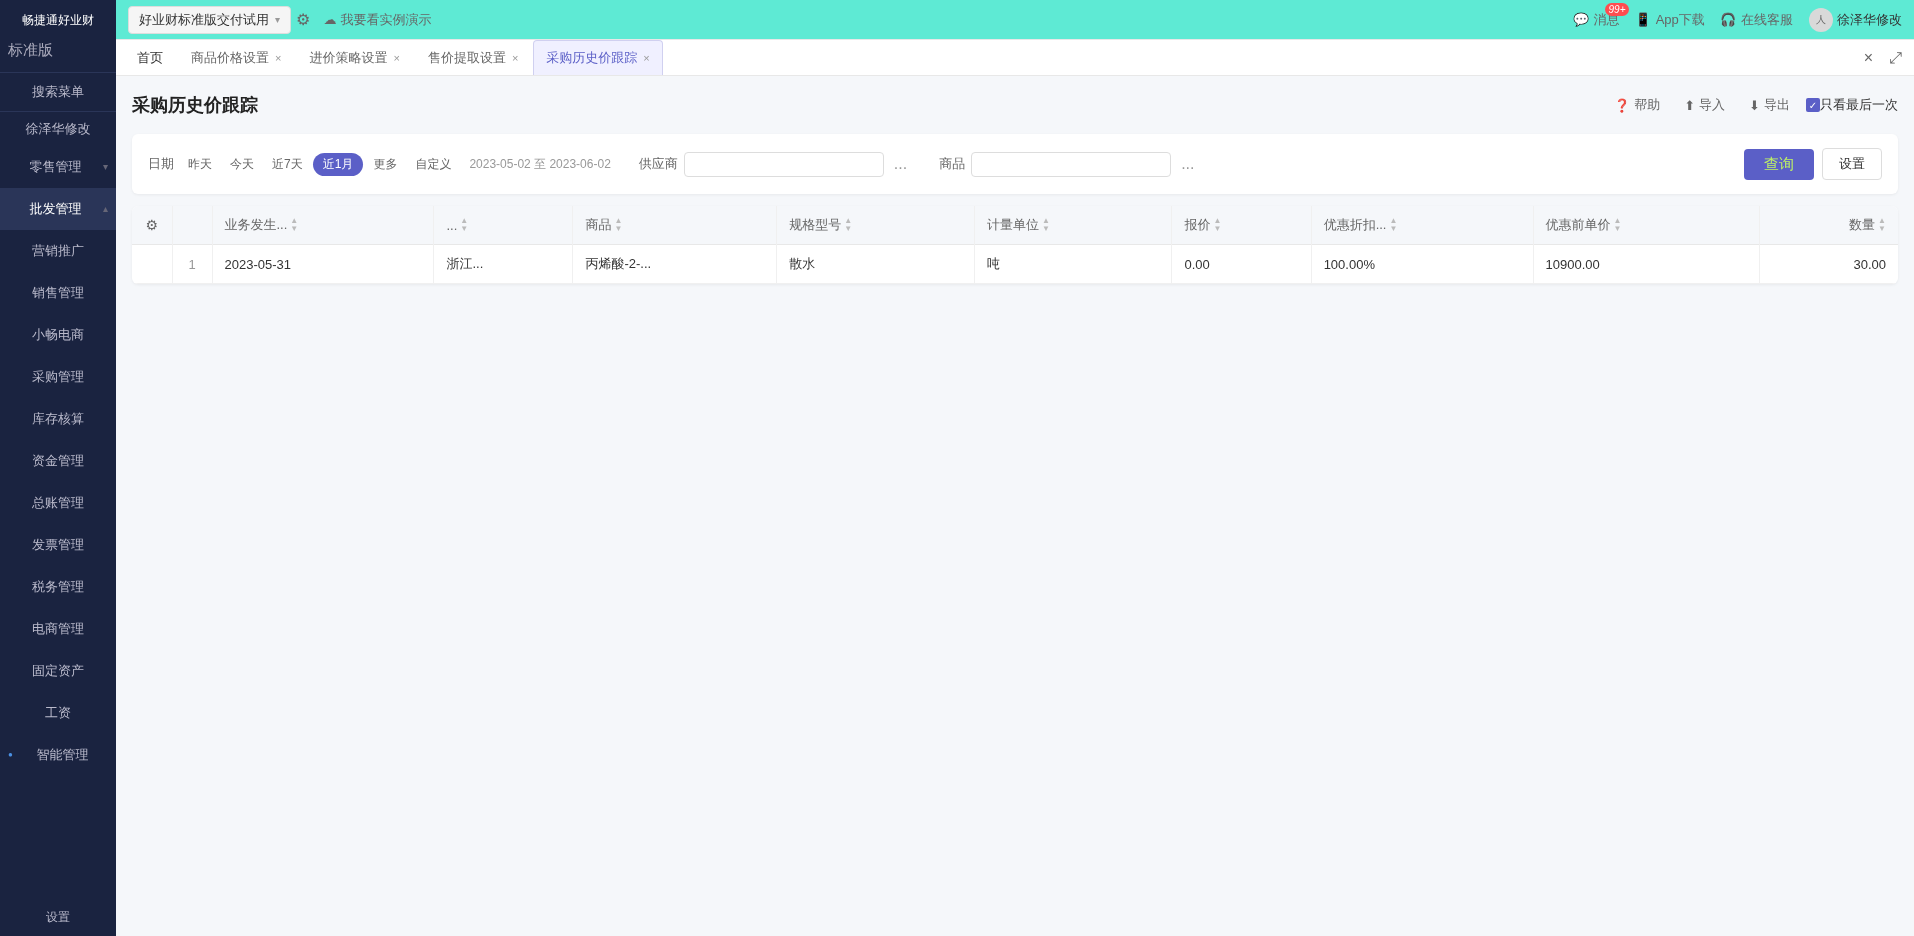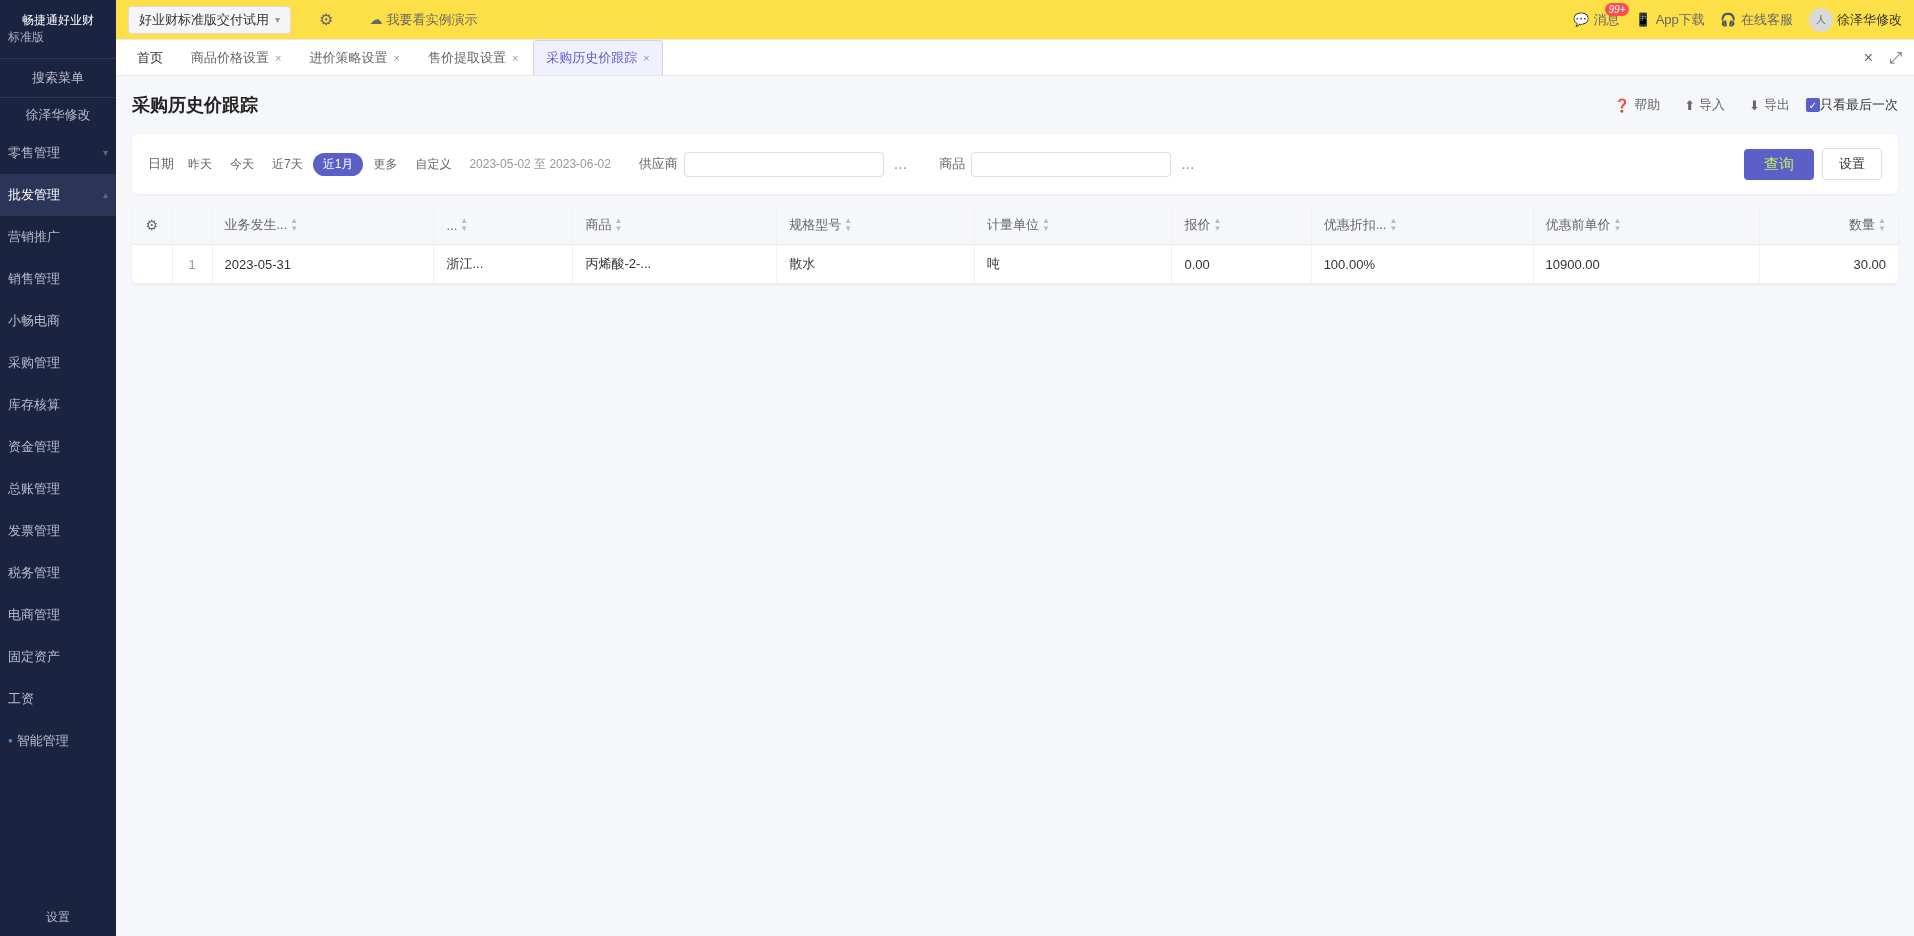--- a/index.html
+++ b/index.html
@@ -2,36 +2,36 @@
 <html><head>
   <meta charset="utf-8">
   <style>
     * { box-sizing: border-box; margin: 0; padding: 0; }
     body { font-family: "Microsoft YaHei", "PingFang SC", sans-serif; font-size: 13px; background: #f0f2f5; color: #333; display: flex; height: 936px; overflow: hidden; }
 
     
     .sidebar { width: 116px; background: #1a2340; display: flex; flex-direction: column; color: #fff; flex-shrink: 0; }
     .sidebar-logo { padding: 12px 8px; background: #1a2340; border-bottom: 1px solid #2a3558; }
     .sidebar-logo-text { font-size: 12px; color: #fff; line-height: 1.4; text-align: center; }
-    .sidebar-logo-sub { font-size: 12px; color: #aab; margin-top: 0; }
+    .sidebar-logo-sub { font-size: 15px; color: #aab; margin-top: 12px; }
     .sidebar-search { padding: 10px 8px; color: #bbc; font-size: 13px; text-align: center; cursor: pointer; border-bottom: 1px solid #2a3558; }
     .sidebar-nav { padding: 8px; color: #bbc; font-size: 13px; text-align: center; cursor: pointer; }
     .sidebar-items { flex: 1; overflow-y: auto; }
     .sidebar-item { padding: 12px 8px; text-align: center; font-size: 13px; color: #bbc; cursor: pointer; display: flex; align-items: center; justify-content: space-between; }
-    .sidebar-item .item-label { flex: 1; text-align: left; }
+    .sidebar-item .item-label { flex: 1; text-align: center; }
     .sidebar-item .arrow { font-size: 10px; color: #667; }
     .sidebar-item.active { background: #2a3558; color: #fff; }
     .sidebar-item.has-dot::before { content: '●'; color: #4a90e2; margin-right: 4px; font-size: 8px; }
     .sidebar-bottom { padding: 10px 8px; text-align: center; color: #bbc; font-size: 12px; cursor: pointer; }
 
     
     .main { flex: 1; display: flex; flex-direction: column; overflow: hidden; }
 
     
-    .topbar { height: 40px; background: #fde047; border-bottom: 1px solid #e8e8e8; display: flex; align-items: center; padding: 0 12px; gap: 24px; }
+    .topbar { height: 40px; background: #5eead4; border-bottom: 1px solid #e8e8e8; display: flex; align-items: center; padding: 0 12px; gap: 1px; }
     .topbar-version { display: flex; align-items: center; gap: 6px; font-size: 13px; color: #333; cursor: pointer; background: #f5f5f5; border: 1px solid #ddd; border-radius: 4px; padding: 4px 10px; }
     .topbar-version .arrow-down { font-size: 10px; color: #999; }
     .topbar-settings { color: #666; cursor: pointer; font-size: 16px; padding: 4px; }
     .topbar-demo { display: flex; align-items: center; gap: 4px; color: #666; font-size: 13px; cursor: pointer; margin-left: 8px; }
     .topbar-right { margin-left: auto; display: flex; align-items: center; gap: 16px; }
     .topbar-right-item { display: flex; align-items: center; gap: 4px; color: #666; font-size: 13px; cursor: pointer; position: relative; }
     .badge { background: #ff4d4f; color: #fff; font-size: 10px; border-radius: 10px; padding: 1px 4px; min-width: 18px; text-align: center; position: absolute; top: -8px; right: -10px; font-style: italic; }
     .topbar-user { display: flex; align-items: center; gap: 4px; color: #333; font-size: 13px; cursor: pointer; }
     .user-avatar { width: 24px; height: 24px; background: #d9d9d9; border-radius: 50%; display: flex; align-items: center; justify-content: center; font-size: 10px; color: #666; }
 

